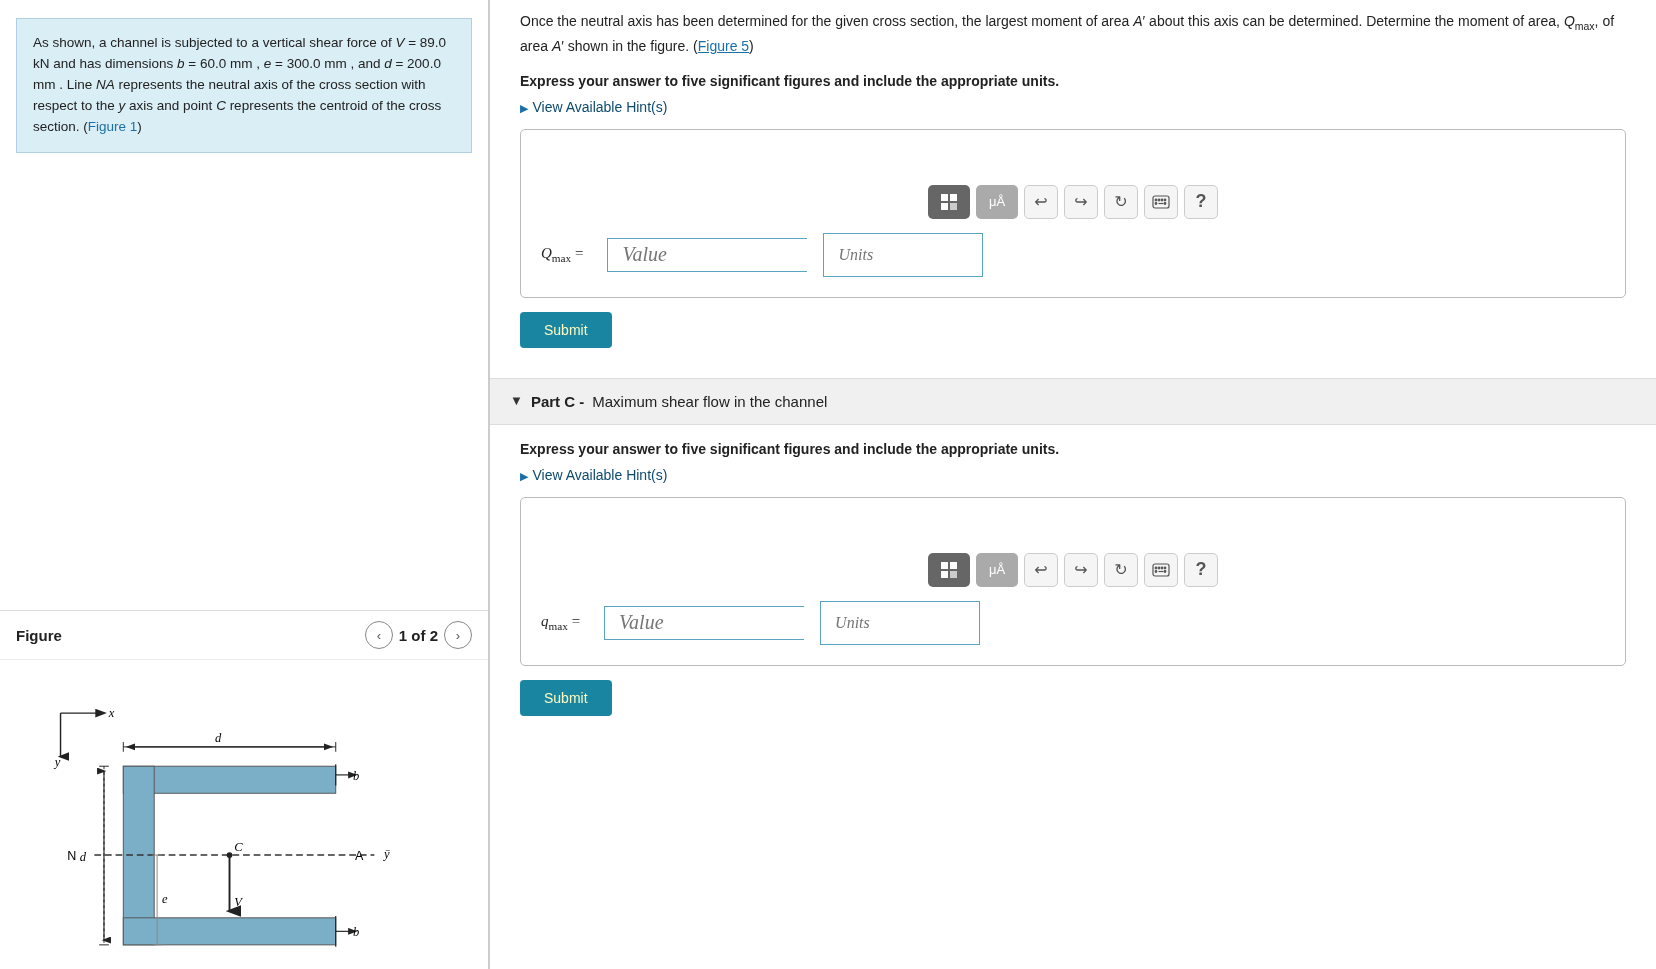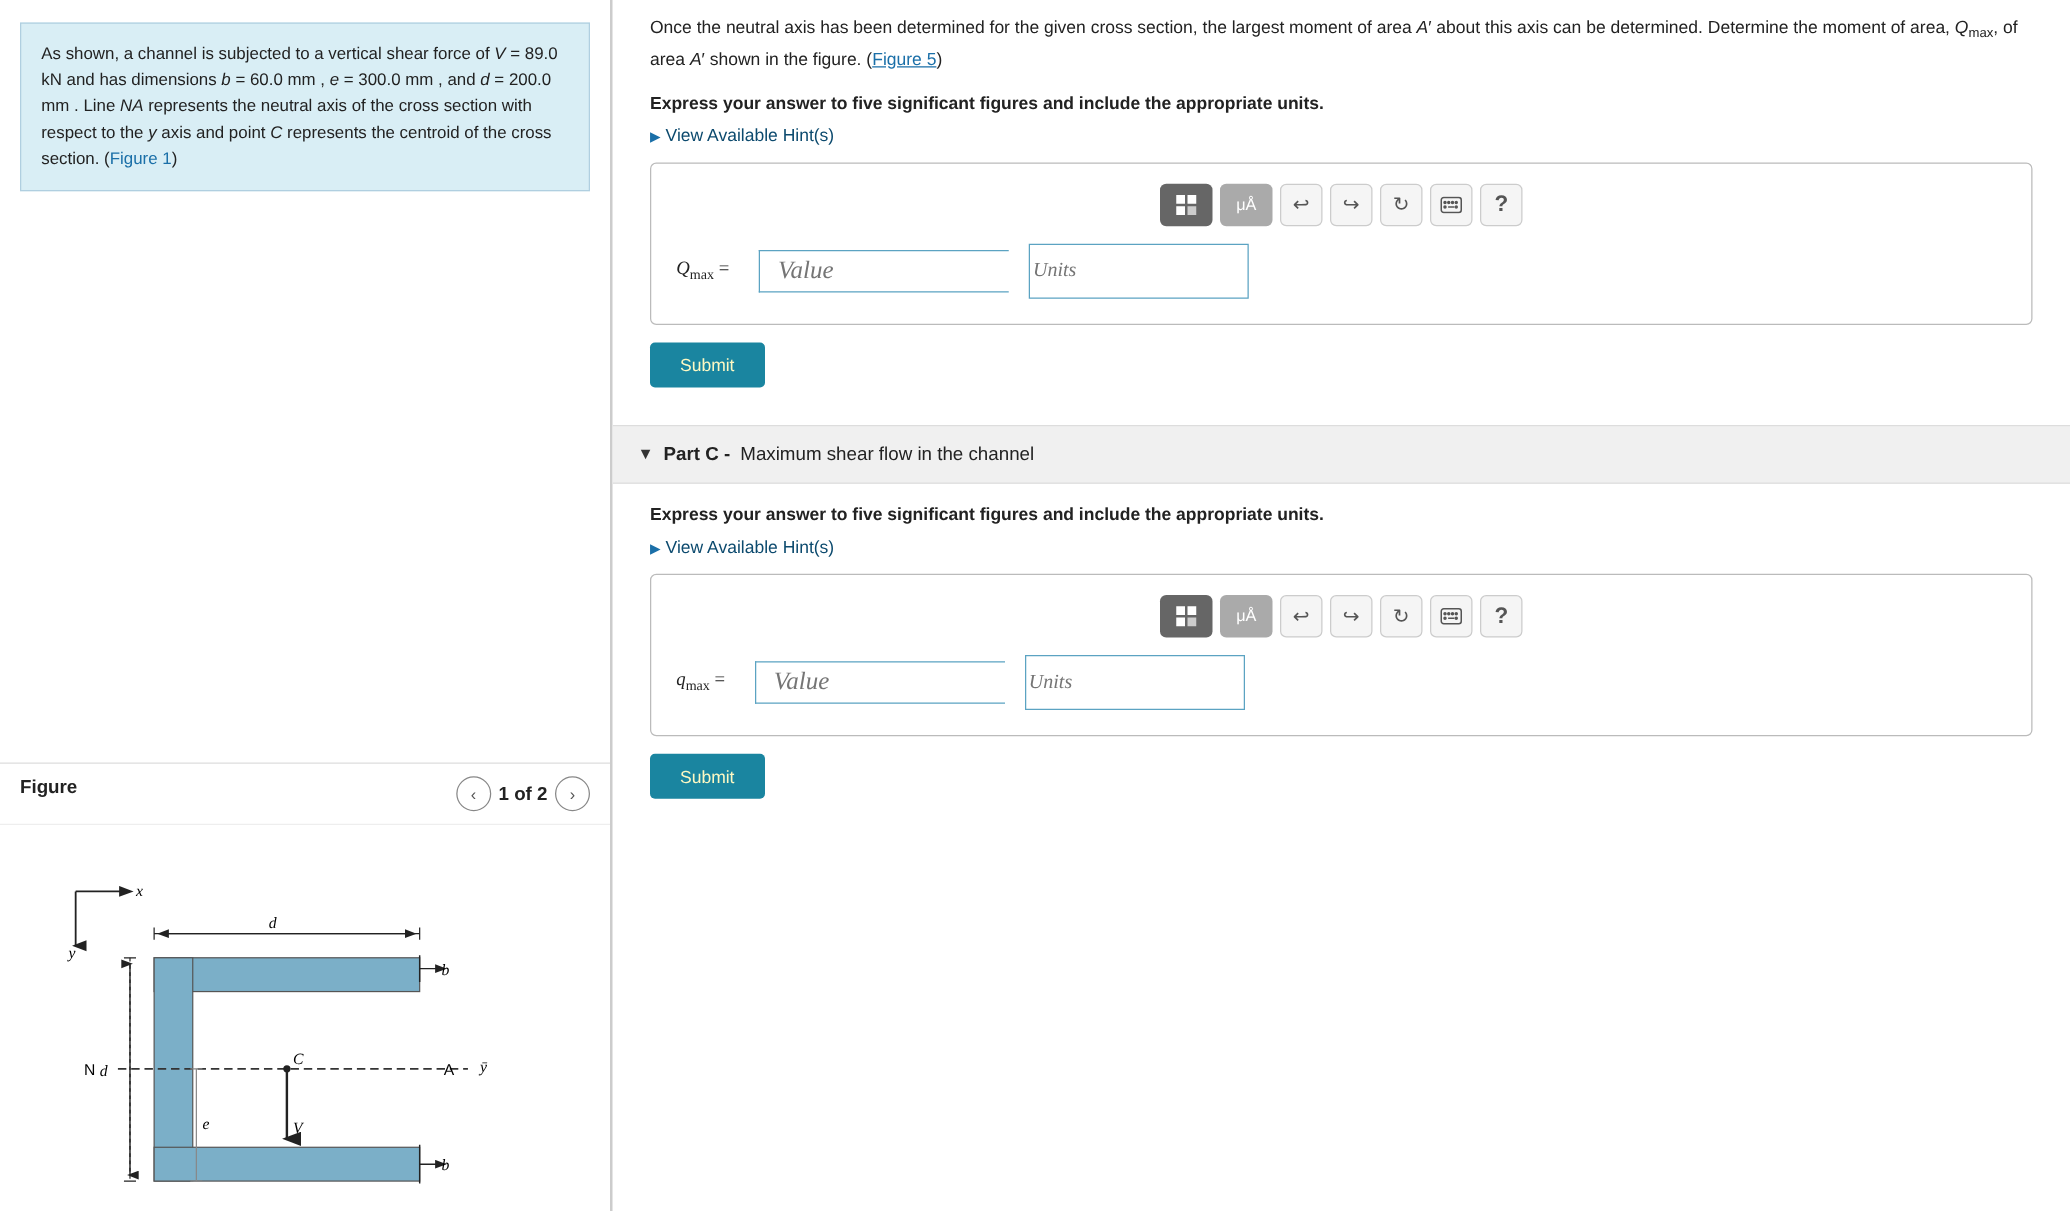--- a/index.html
+++ b/index.html
@@ -49,20 +49,21 @@
       text-decoration: none;
     }
 
     .figure-section {
       margin-top: auto;
       border-top: 1px solid #ddd;
     }
 
     .figure-header {
       display: flex;
+      align-items: center;
       padding: 10px 16px;
       font-weight: bold;
       font-family: Arial, sans-serif;
       font-size: 15px;
       gap: 20px;
     }
 
     .figure-nav {
       display: flex;
       align-items: center;
@@ -140,20 +141,21 @@
       margin-bottom: 14px;
       background: #fff;
     }
 
     .toolbar {
       display: flex;
       align-items: center;
       gap: 6px;
       margin-bottom: 14px;
       justify-content: center;
+      margin-top: 39px;
     }
 
     .toolbar-btn {
       width: 42px;
       height: 34px;
       border-radius: 5px;
       border: none;
       background: #666;
       color: #fff;
       cursor: pointer;
@@ -209,25 +211,25 @@
       font-style: italic;
       color: #1d4ed8;
       width: 200px;
       font-family: Georgia, serif;
       outline: none;
       height: 34px;
     }
 
     .units-input {
       border: 1.5px solid #5ba3c2;
-      padding: 8px 2px;
+      padding: 8px 14px;
       font-size: 16px;
       font-style: italic;
       color: #a21caf;
-      width: 176px;
+      width: 160px;
       font-family: Georgia, serif;
       outline: none;
       height: 44px;
     }
 
     .submit-btn {
       background: #1a85a0;
       color: #fef9c3;
       border: none;
       padding: 10px 24px;

